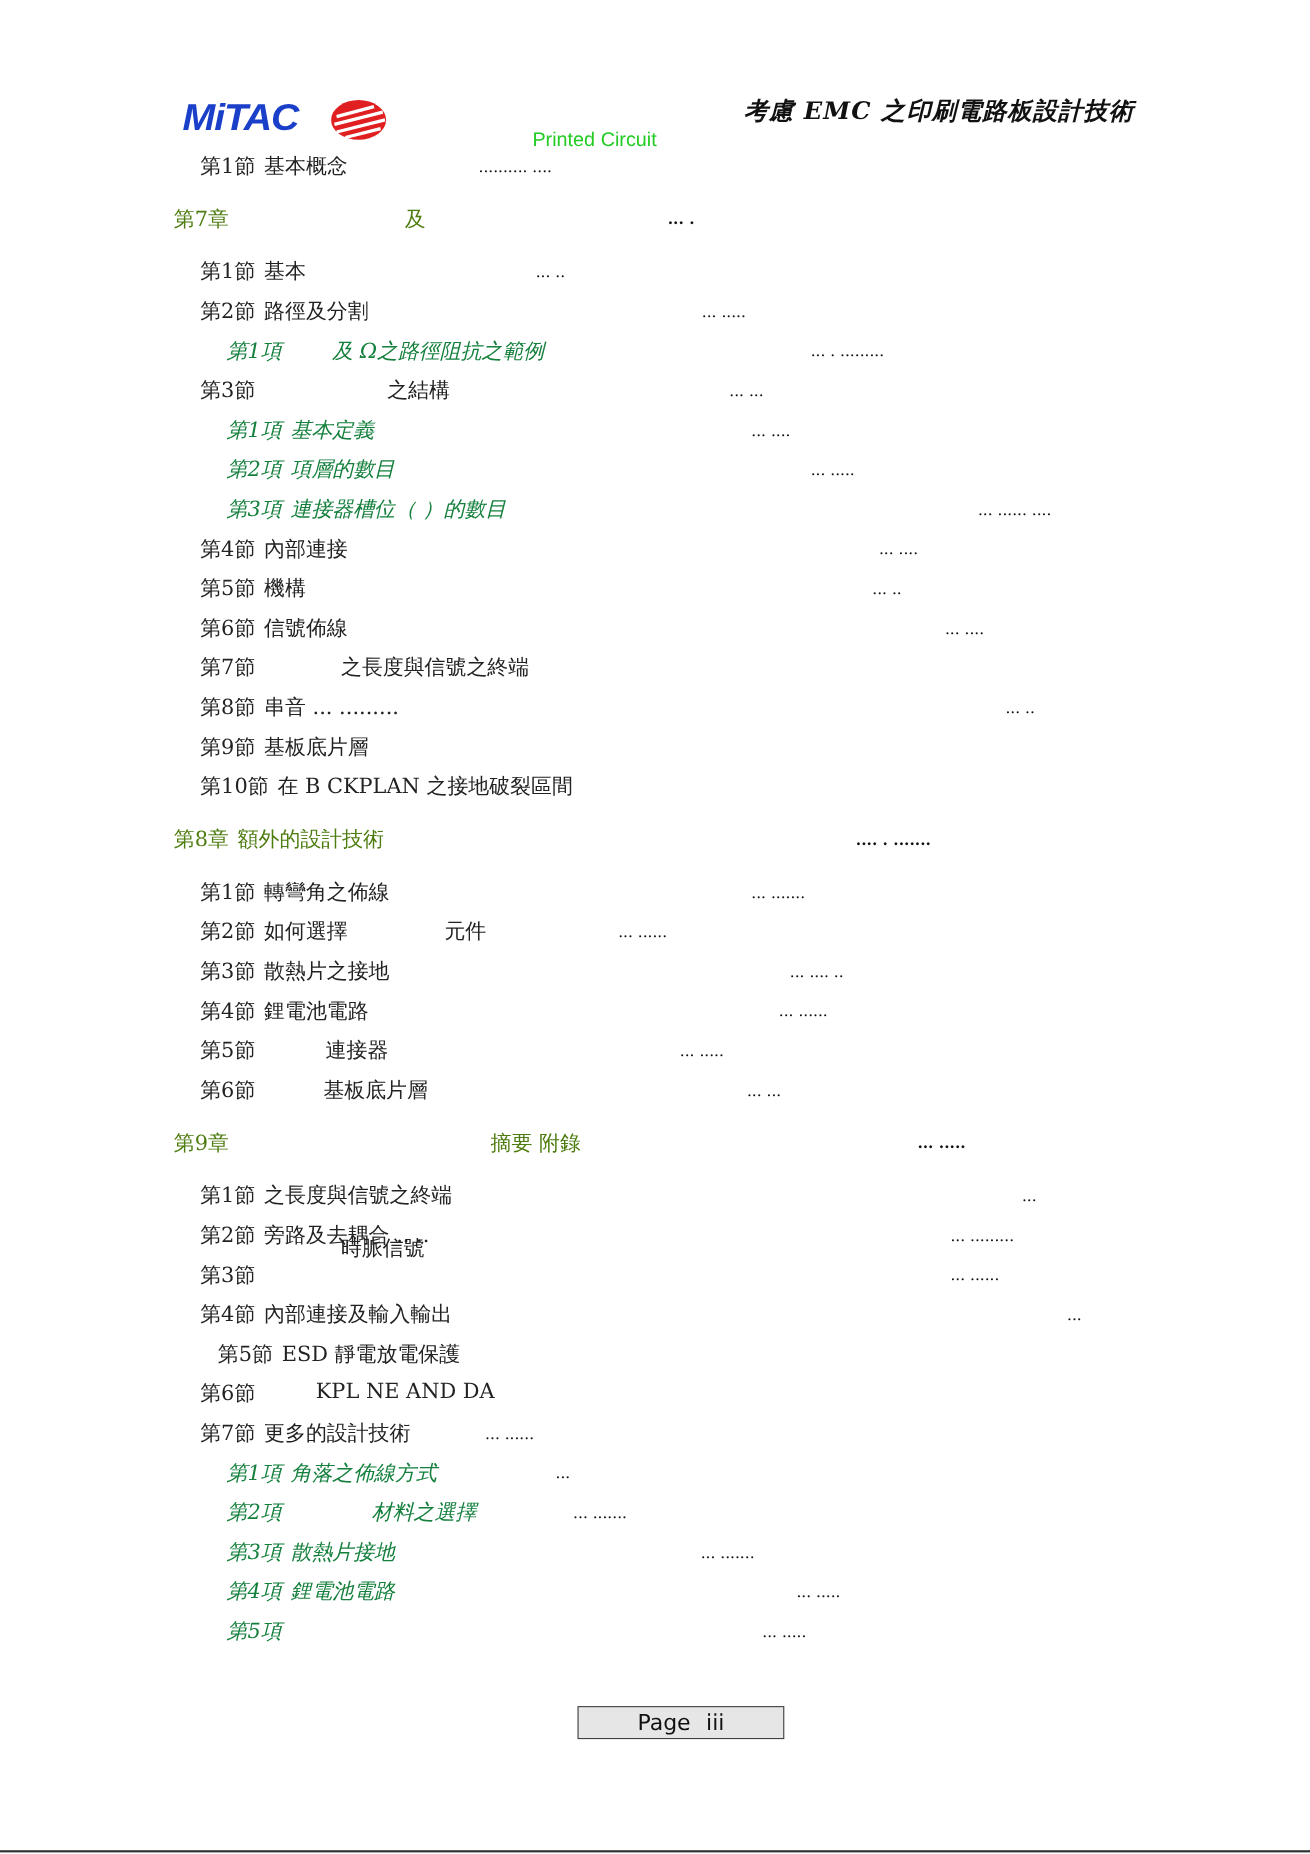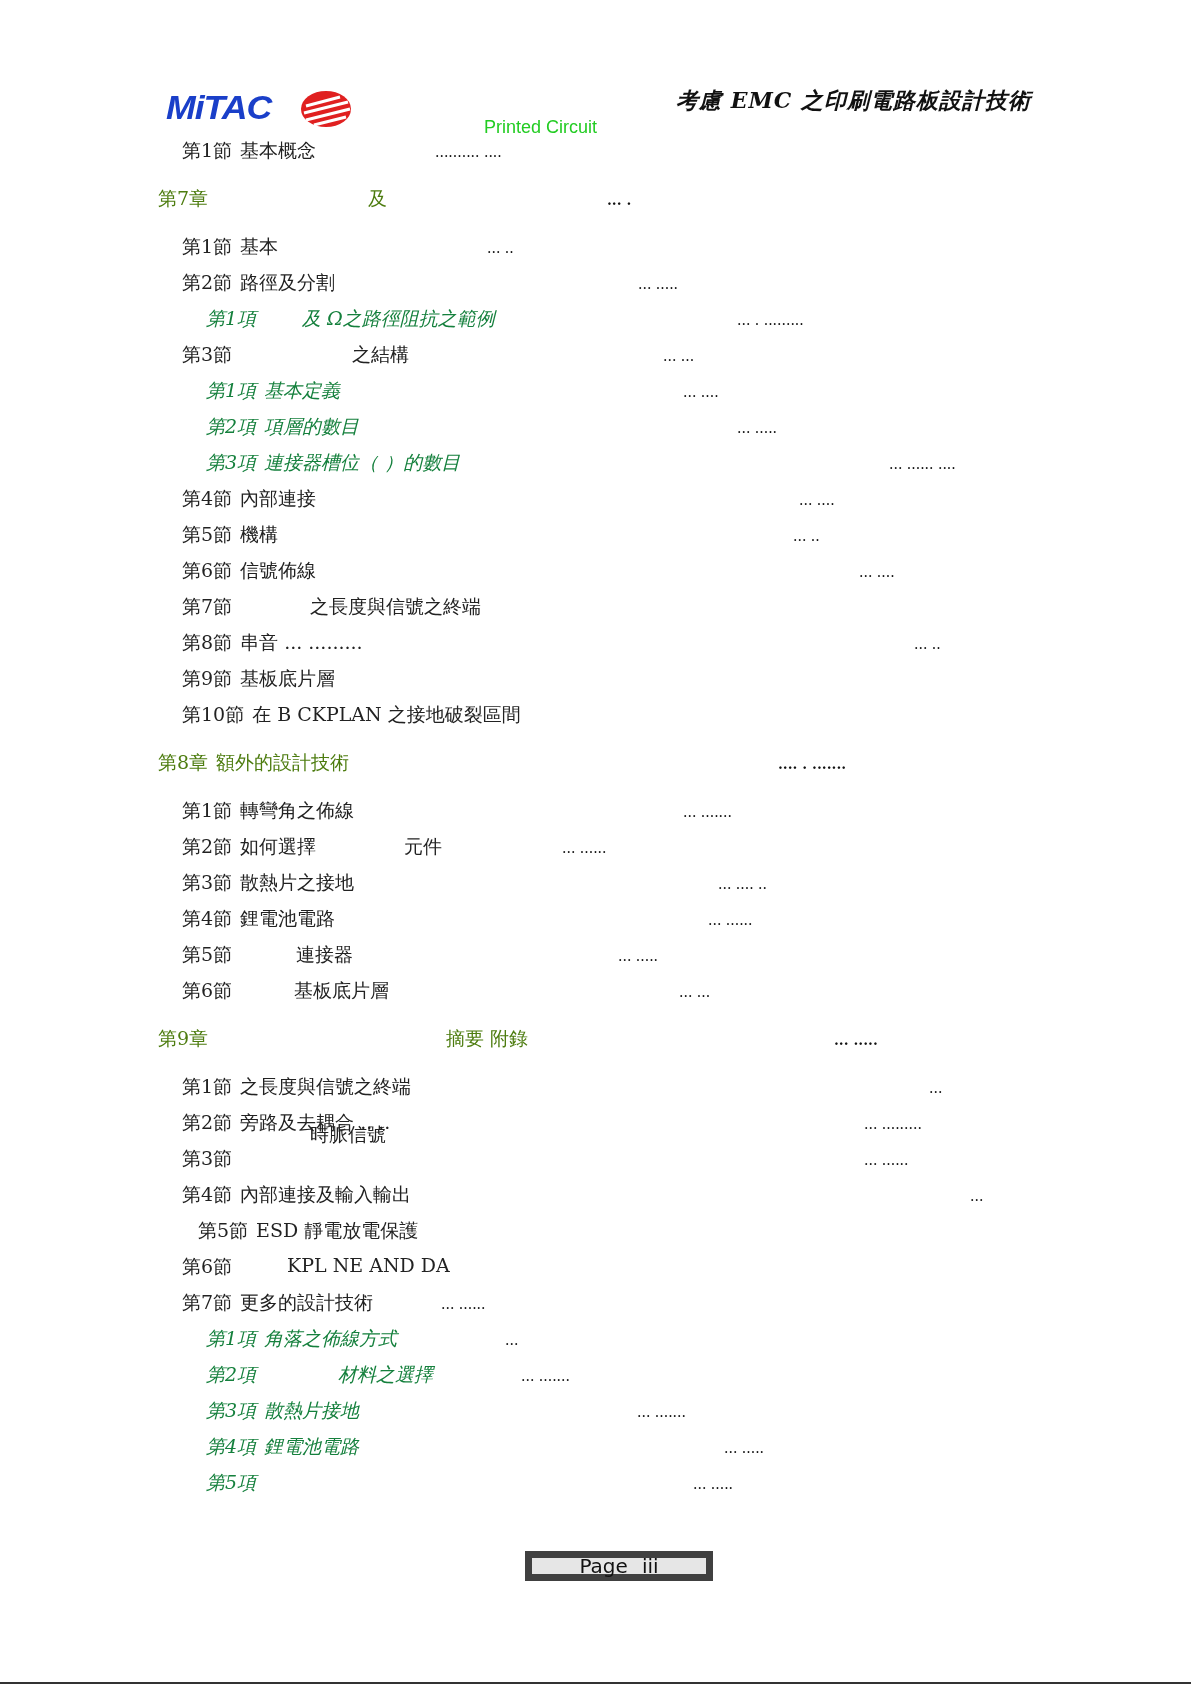--- a/index.html
+++ b/index.html
@@ -37,21 +37,21 @@
   .row.chapter { font-size: 19px; color: #4d7c0f; }
   .row.item { font-style: italic; color: #15803d; }
   .row .num { }
   .row .label { margin-left: 8px; }
   .dots { position: absolute; white-space: nowrap; font-size: 14px; color: #111; letter-spacing: 0px; }
   .chapter-dots { font-weight: bold; }
 
   
   .page-box {
     left: 525px; top: 1551px; width: 188px; height: 30px;
-    background: #e6e6e6; border: 7px solid #404040; box-sizing: border-box;
+    background: #e6e6e6; border: 1px solid #404040; box-sizing: border-box;
     display: flex; align-items: center; justify-content: center;
     font-family: "DejaVu Sans", sans-serif; font-size: 20px; color: #111;
   }
   .page-box .pg-label { margin-right: 14px; }
   .bottom-rule { left: 0; top: 1682px; width: 1191px; height: 2px; background: #333; }
 </style>
 </head>
 <body>
 
 <div class="abs logo-text">MiTAC</div>

